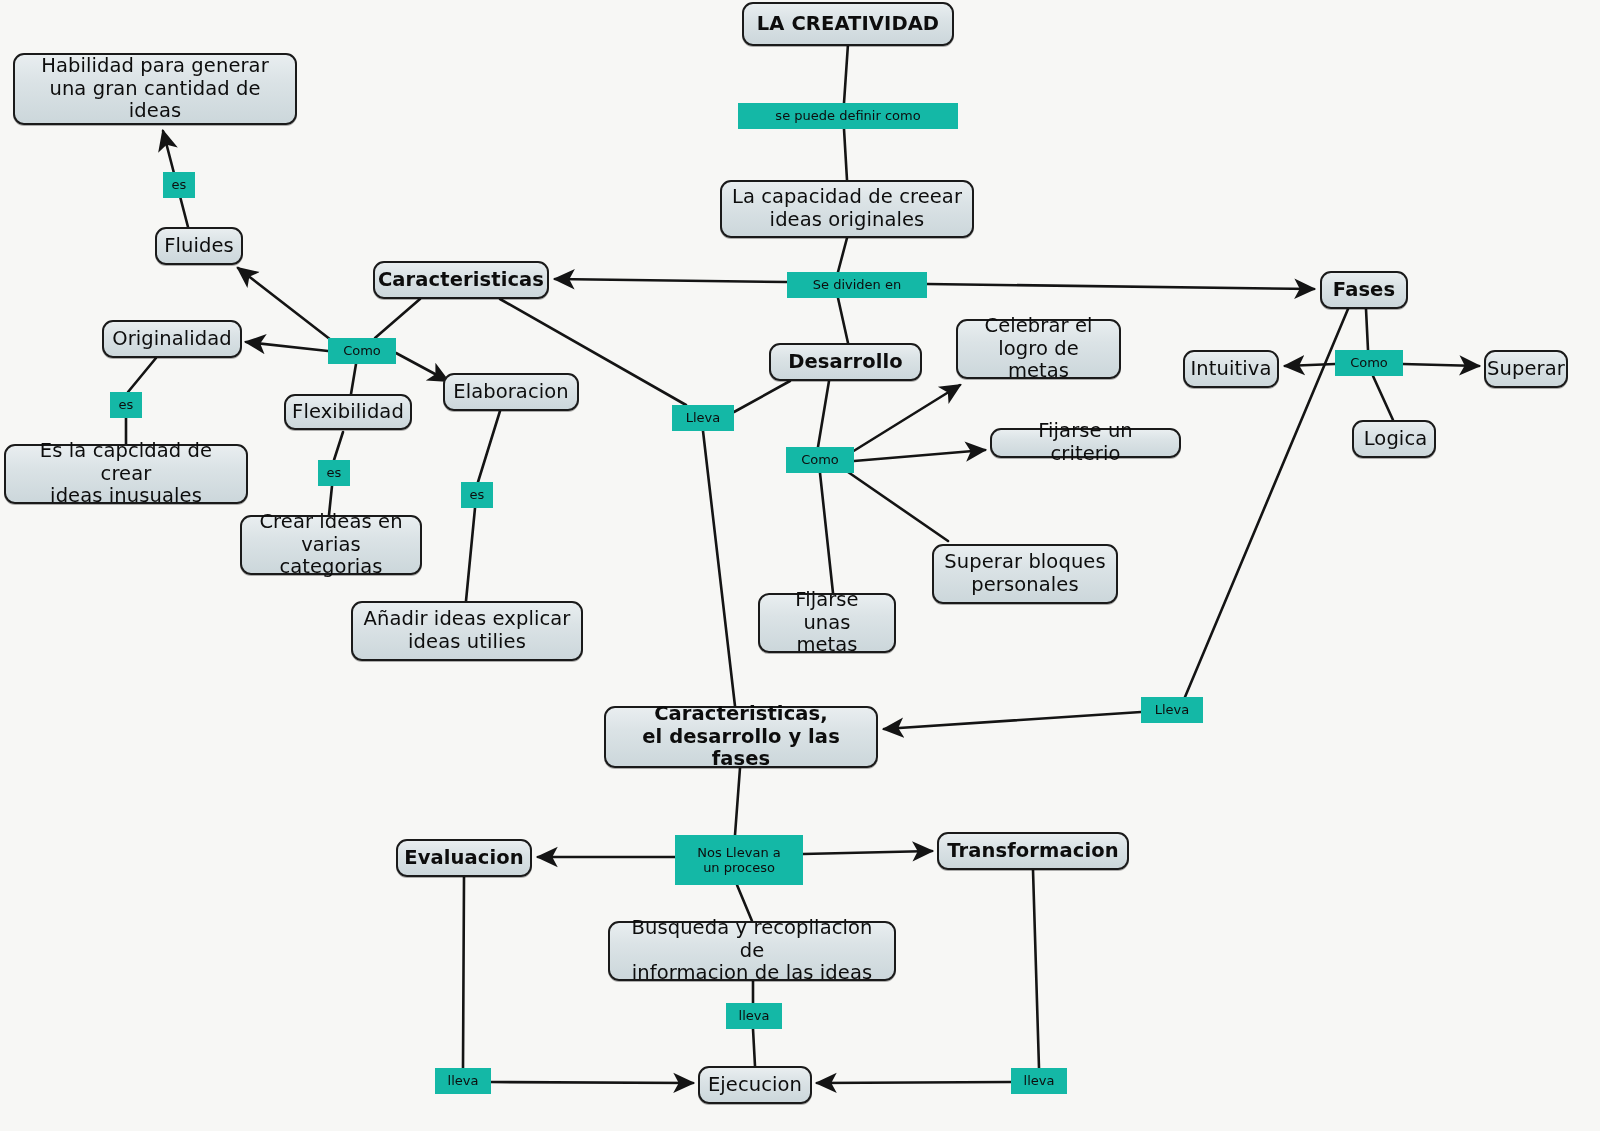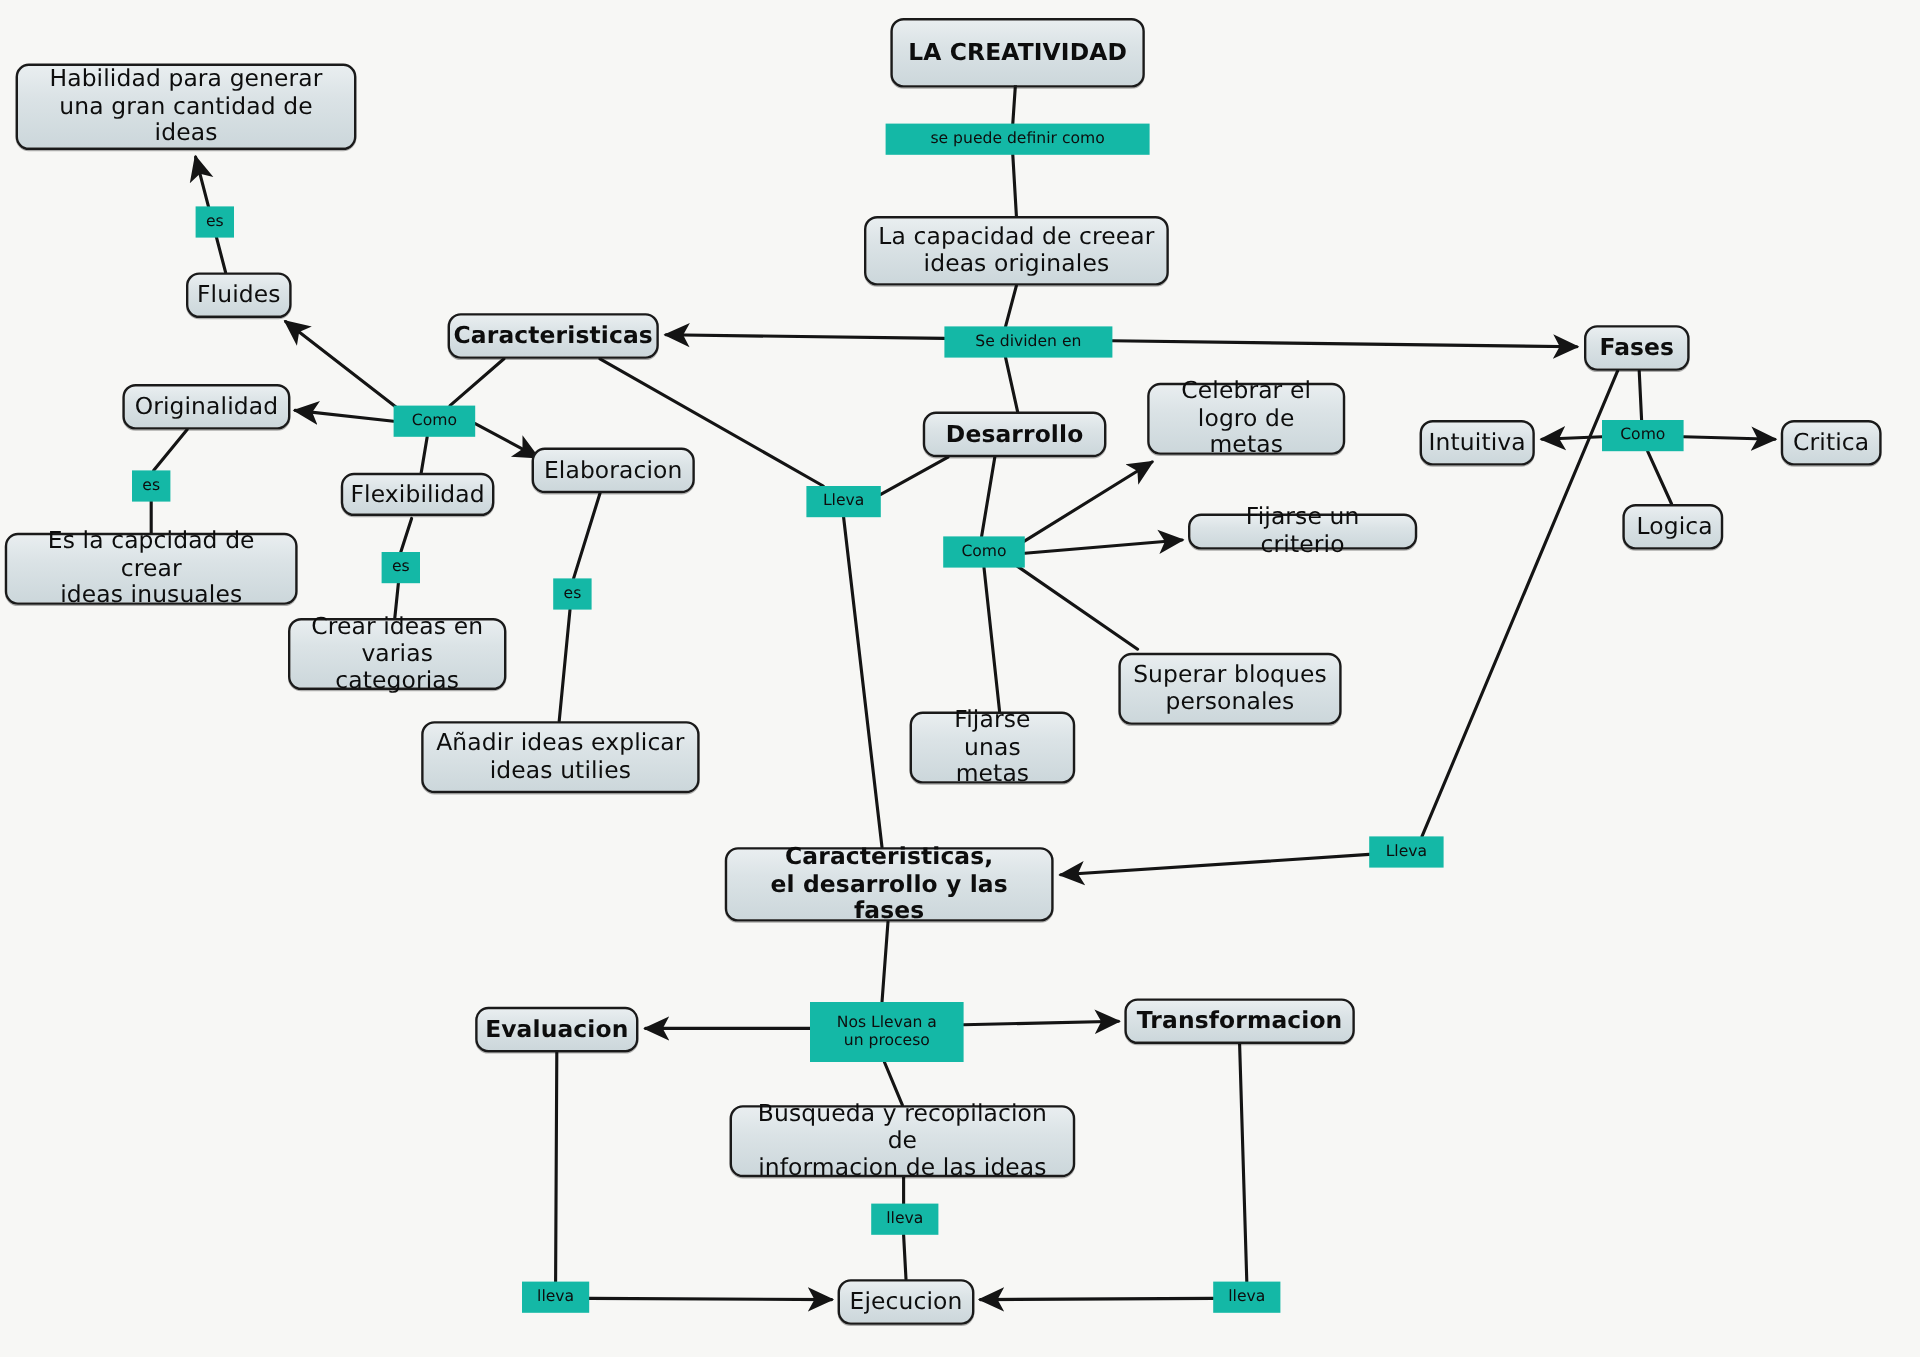--- a/index.html
+++ b/index.html
@@ -96,21 +96,21 @@
         <line x1="737" y1="885" x2="752" y2="921" stroke="#141414" stroke-width="2.6" stroke-linecap="round"></line>
         <line x1="753" y1="981" x2="753" y2="1003" stroke="#141414" stroke-width="2.6" stroke-linecap="round"></line>
         <line x1="753" y1="1029" x2="755" y2="1066" stroke="#141414" stroke-width="2.6" stroke-linecap="round"></line>
         <line x1="464" y1="877" x2="463" y2="1068" stroke="#141414" stroke-width="2.6" stroke-linecap="round"></line>
         <line x1="491" y1="1082" x2="693" y2="1083" stroke="#141414" stroke-width="2.6" stroke-linecap="round" marker-end="url(#ah)"></line>
         <line x1="1033" y1="870" x2="1039" y2="1068" stroke="#141414" stroke-width="2.6" stroke-linecap="round"></line>
         <line x1="1011" y1="1082" x2="817" y2="1083" stroke="#141414" stroke-width="2.6" stroke-linecap="round" marker-end="url(#ah)"></line>
       </g>
   </svg>
   <div id="node-layer">
-      <div class="node bold" style="left: 742px; top: 15px; width: 212px; height: 58px;">LA CREATIVIDAD</div>
+      <div class="node bold" style="left: 742px; top: 2px; width: 212px; height: 44px;">LA CREATIVIDAD</div>
       <div class="node" style="left: 720px; top: 180px; width: 254px; height: 58px;">La capacidad de creear
 ideas originales</div>
       <div class="node" style="left: 13px; top: 53px; width: 284px; height: 72px;">Habilidad para generar
 una gran cantidad de ideas</div>
       <div class="node" style="left: 155px; top: 227px; width: 88px; height: 38px;">Fluides</div>
       <div class="node" style="left: 102px; top: 320px; width: 140px; height: 38px;">Originalidad</div>
       <div class="node" style="left: 4px; top: 444px; width: 244px; height: 60px;">Es la capcidad de crear
 ideas inusuales</div>
       <div class="node" style="left: 284px; top: 394px; width: 128px; height: 36px;">Flexibilidad</div>
       <div class="node" style="left: 240px; top: 515px; width: 182px; height: 60px;">Crear ideas en
@@ -122,21 +122,21 @@
       <div class="node bold" style="left: 769px; top: 343px; width: 153px; height: 38px;">Desarrollo</div>
       <div class="node" style="left: 956px; top: 319px; width: 165px; height: 60px;">Celebrar el
 logro de metas</div>
       <div class="node" style="left: 990px; top: 428px; width: 191px; height: 30px;">Fijarse un criterio</div>
       <div class="node" style="left: 932px; top: 544px; width: 186px; height: 60px;">Superar bloques
 personales</div>
       <div class="node" style="left: 758px; top: 593px; width: 138px; height: 60px;">Fijarse unas
 metas</div>
       <div class="node bold" style="left: 1320px; top: 271px; width: 88px; height: 38px;">Fases</div>
       <div class="node" style="left: 1183px; top: 350px; width: 96px; height: 38px;">Intuitiva</div>
-      <div class="node" style="left: 1484px; top: 350px; width: 84px; height: 38px;">Critica</div>
+      <div class="node" style="left: 1484px; top: 350px; width: 84px; height: 38px;">Superar</div>
       <div class="node" style="left: 1352px; top: 420px; width: 84px; height: 38px; padding-left: 12px;">Logica</div>
       <div class="node bold" style="left: 604px; top: 706px; width: 274px; height: 62px;">Caracteristicas,
 el desarrollo y las fases</div>
       <div class="node bold" style="left: 396px; top: 839px; width: 136px; height: 38px;">Evaluacion</div>
       <div class="node bold" style="left: 937px; top: 832px; width: 192px; height: 38px;">Transformacion</div>
       <div class="node" style="left: 608px; top: 921px; width: 288px; height: 60px;">Busqueda y recopilacion de
 informacion de las ideas</div>
       <div class="node" style="left: 698px; top: 1066px; width: 114px; height: 38px;">Ejecucion</div>
     </div>
   <div id="label-layer">

